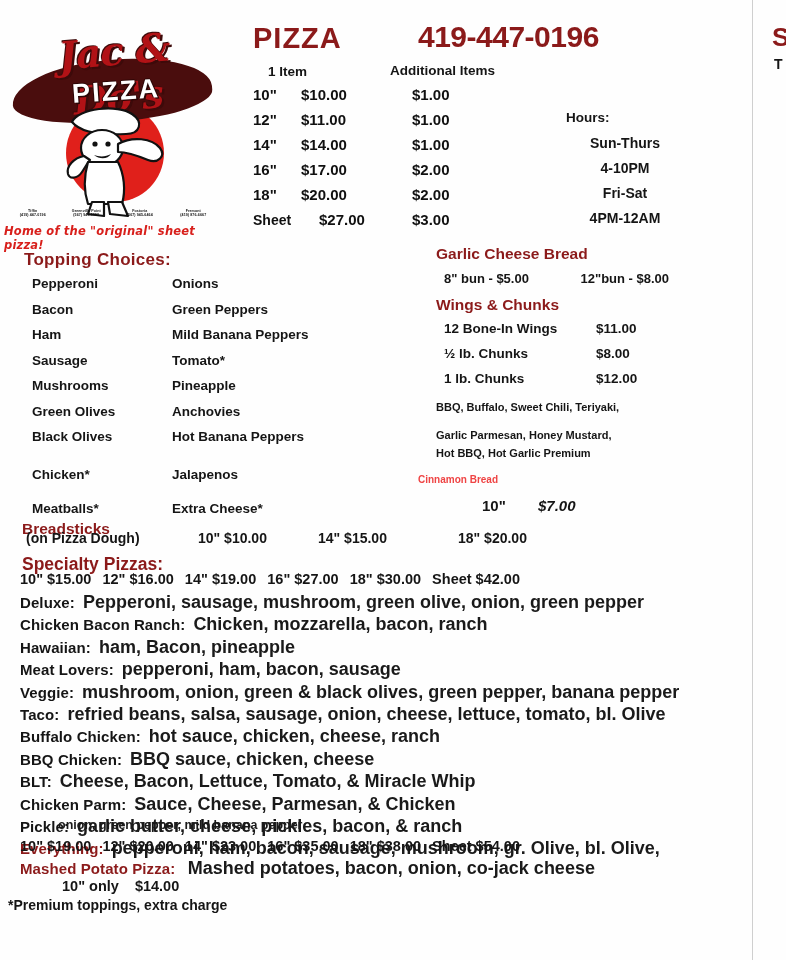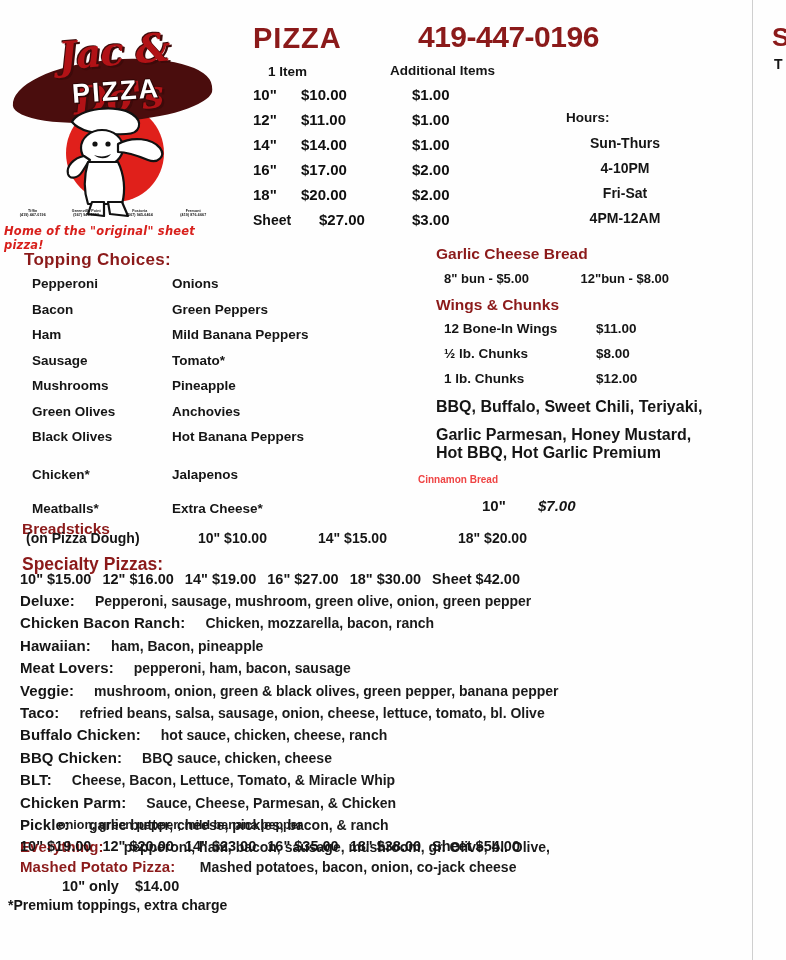--- a/index.html
+++ b/index.html
@@ -200,21 +200,21 @@
   .wings-list { position: absolute; left: 444px; top: 321px; width: 260px; }
   .wings-row {
     height: 25px;
     font-size: 13.5px; font-weight: bold; color: #151515;
     white-space: nowrap;
   }
   .wings-row .nm { display: inline-block; width: 152px; }
 
   .sauces { position: absolute; left: 436px; top: 398px; width: 300px; }
   .sauce-line {
-    font-size: 16px; font-weight: bold; color: #151515;
+    font-size: 11px; font-weight: bold; color: #151515;
     line-height: 18px;
   }
   .sauce-line.first { margin-bottom: 10px; }
 
   .cinn-head {
     position: absolute; left: 418px; top: 474px;
     font-size: 10px; font-weight: bold; color: #ef4444;
   }
   .cinn-row {
     position: absolute; left: 482px; top: 497px;
@@ -256,23 +256,23 @@
     white-space: nowrap;
     color: #151515;
   }
   .sp-name {
     font-size: 15px; font-weight: bold;
     color: #151515;
     letter-spacing: .1px;
   }
   .sp-name.red { color: #8B1A1A; }
   .sp-desc {
-    font-size: 14px; font-weight: bold;
+    font-size: 18px; font-weight: bold;
     color: #1a1a1a;
-    margin-left: 20px;
+    margin-left: 8px;
   }
   .sp-cont {
     position: absolute; left: 58px; top: 818px;
     font-size: 12.5px; font-weight: bold; color: #1a1a1a;
   }
   .mp-item {
     position: absolute; left: 20px; top: 858px;
     white-space: nowrap;
   }
   .mp-sub {

